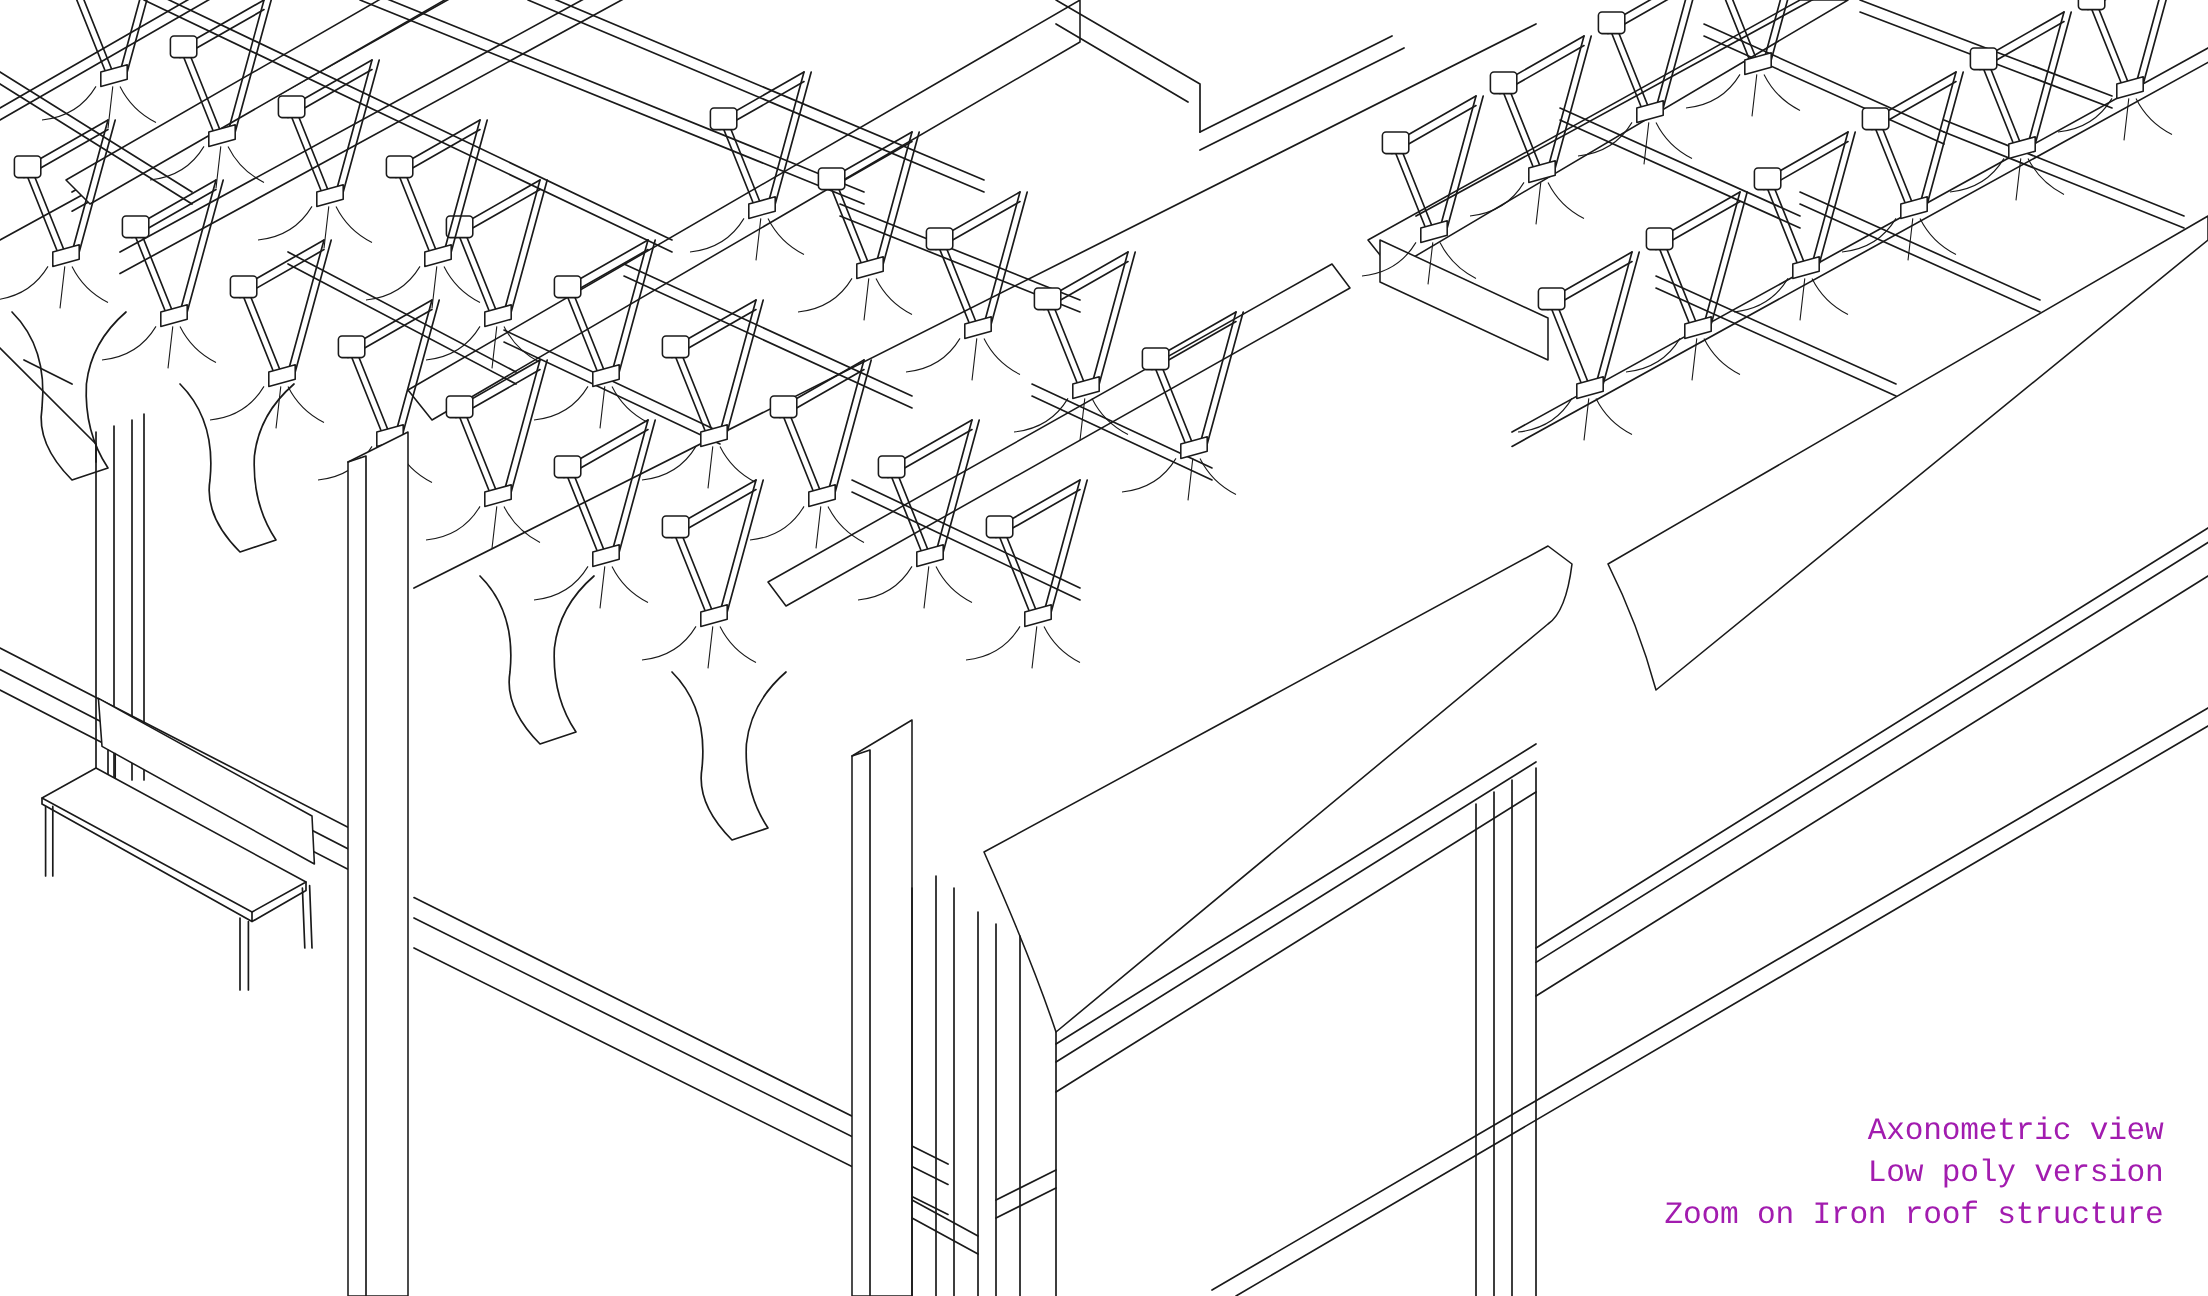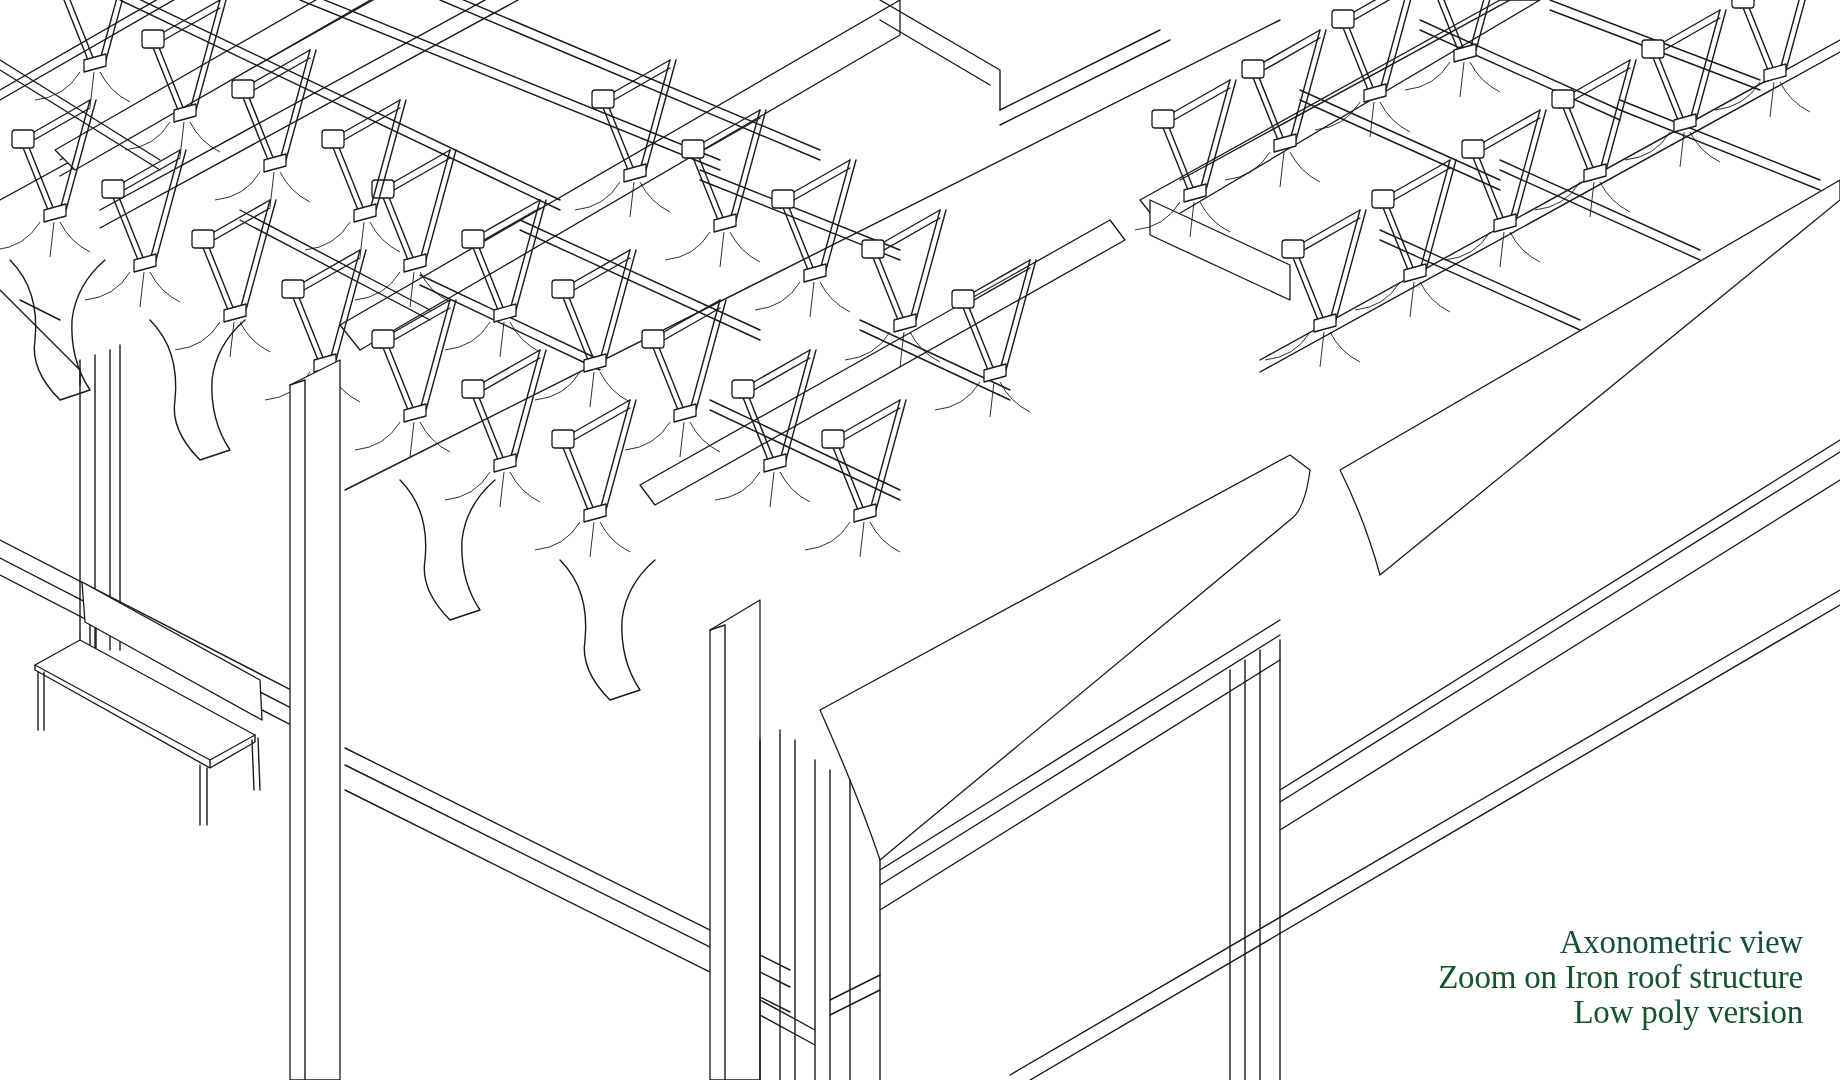--- a/index.html
+++ b/index.html
@@ -3,22 +3,22 @@
   <meta charset="utf-8">
   <style>
     html, body { margin: 0; padding: 0; background: #ffffff; }
     body { width: 1840px; height: 1080px; overflow: hidden; position: relative; font-family: "Liberation Sans", sans-serif; }
     #drawing { position: absolute; left: 0; top: 0; width: 1840px; height: 1080px; }
     #drawing .ln { stroke: #1a1a1a; stroke-width: 1.4; fill: none; stroke-linecap: round; stroke-linejoin: round; }
     #drawing .thin { stroke: #1a1a1a; stroke-width: 0.9; fill: none; }
     #drawing .fillw { stroke: #1a1a1a; stroke-width: 1.3; fill: #ffffff; stroke-linejoin: round; }
     .caption {
       position: absolute; right: 37px; top: 925px;
-      text-align: right; color: #14532d;
-      font-family: Liberation Serif, serif; font-size: 33px; line-height: 35px;
+      text-align: right; color: #a21caf;
+      font-family: Liberation Mono, monospace; font-size: 26px; line-height: 35px;
       letter-spacing: -0.2px;
     }
     .caption div { white-space: nowrap; }
   </style>
 </head>
 <body>
 
 <svg id="drawing" viewBox="0 0 1840 1080" xmlns="http://www.w3.org/2000/svg">
   <defs>
 
@@ -153,15 +153,15 @@
     <path class="ln" d="M35 665 L35 670 L210 768 L210 760 M255 735 L255 742 L210 768"></path>
     <path class="ln" d="M38 672 L38 730 M44 672 L44 730"></path>
     <path class="ln" d="M200 765 L200 825 M207 768 L207 825"></path>
     <path class="ln" d="M252 740 L254 790 M258 738 L260 790"></path>
     <path class="ln" d="M90 625 L90 645 M96 628 L96 648"></path>
   </g>
 </svg>
 
 <div class="caption">
   <div>Axonometric view</div>
+  <div>Low poly version</div>
   <div>Zoom on Iron roof structure</div>
-  <div>Low poly version</div>
 </div>
 
 </body></html>

